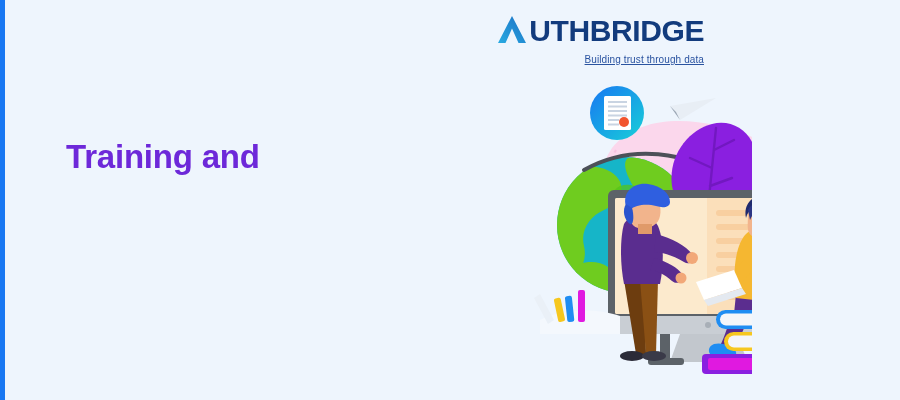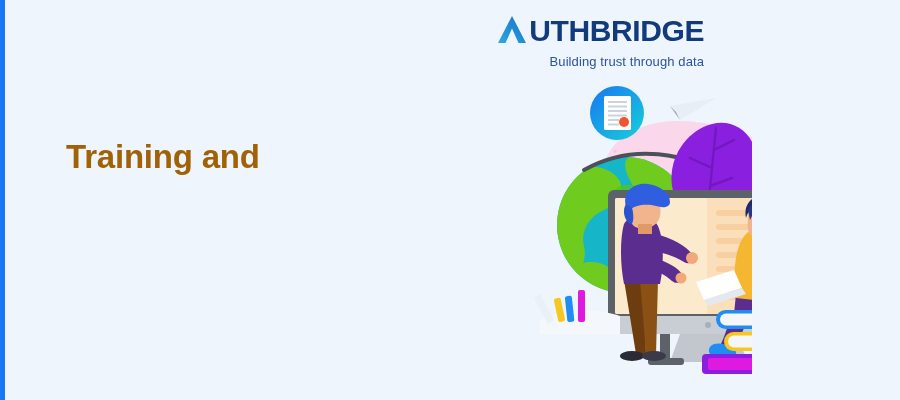--- a/index.html
+++ b/index.html
@@ -34,30 +34,31 @@
   }
   #logo-mark { display:block; }
   #logo-text {
     font-size:30px; font-weight:bold;
     letter-spacing:-0.4px;
     color:#123b7d;
     font-family:"Liberation Sans", sans-serif;
   }
   #logo-tagline {
     margin-top:7px;
-    font-size:13px;
+    font-size:10px;
     color:#2a53a0;
     letter-spacing:0.1px;
     font-family:"Liberation Sans", sans-serif;
+    text-decoration:underline;
   }
   
   #headline {
     position:absolute; left:66px; top:133px;
     font-size:33px; font-weight:bold;
-    color:#a16207;
+    color:#6d28d9;
     line-height:1.45;
     letter-spacing:-0.2px;
     max-width:460px;
   }
   #headline .line { display:block; white-space:nowrap; }
   
   #illustration {
     position:absolute; left:520px; top:58px;
     width:370px; height:320px;
   }

